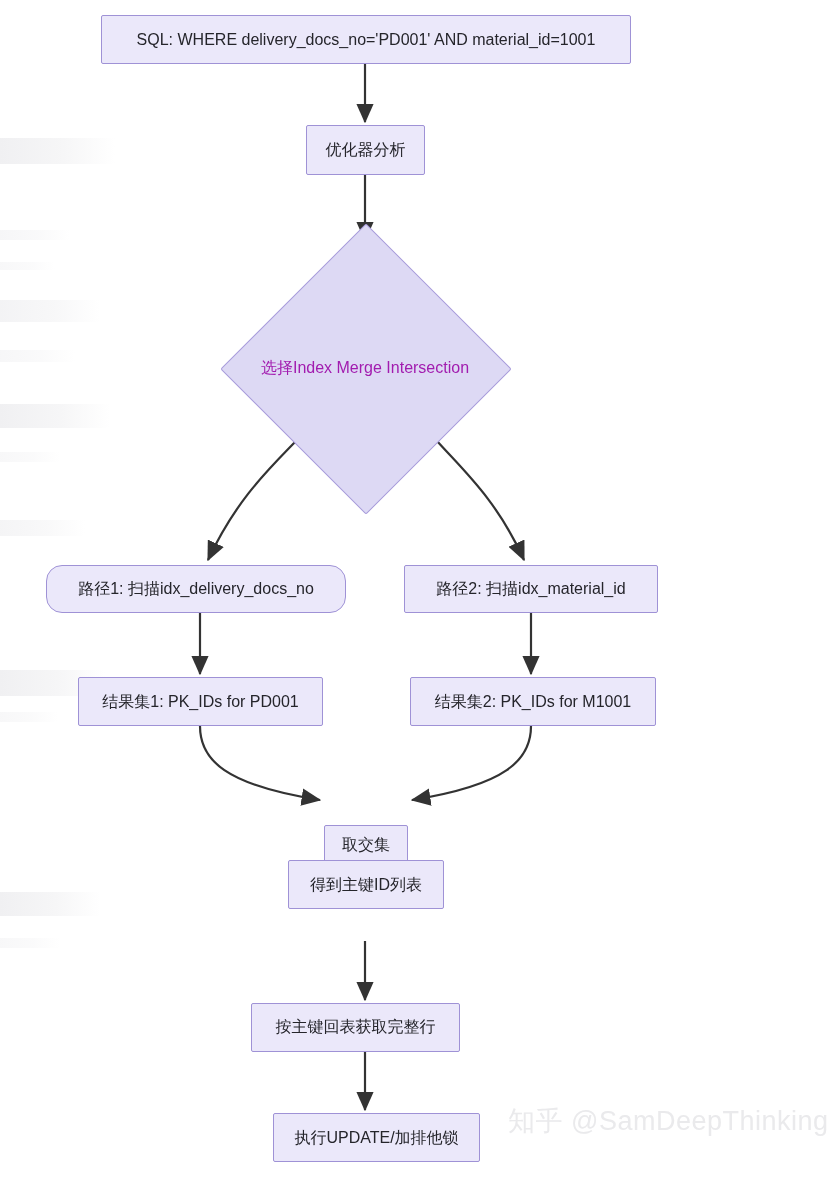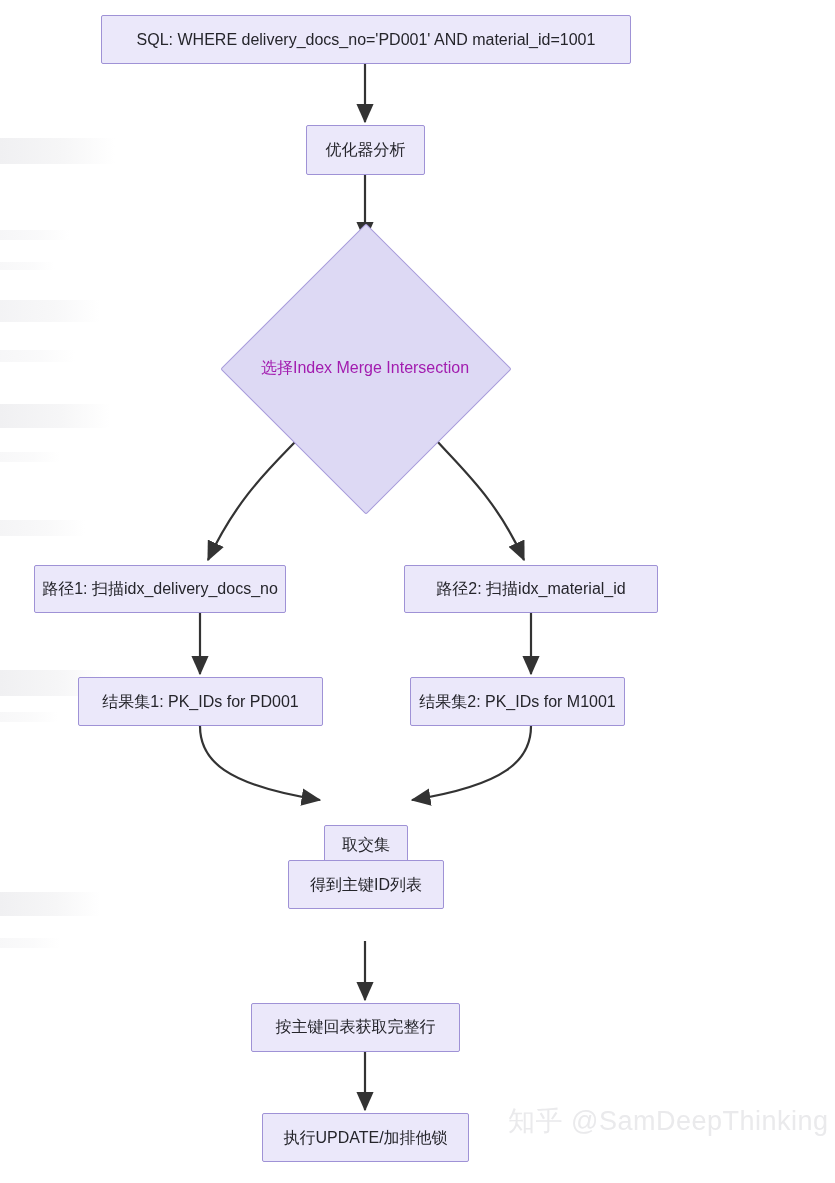--- a/index.html
+++ b/index.html
@@ -142,47 +142,47 @@
 
   <div class="node" style="left:306px; top:125px; width:119px; height:50px;">
     <span class="node-label">优化器分析</span>
   </div>
 
   <div class="decision-wrap" style="left:221px; top:224px; width:288px; height:288px;">
     <div class="decision-shape"></div>
     <span class="decision-text">选择Index Merge Intersection</span>
   </div>
 
-  <div class="node" style="left:34px; top:565px; width:252px; height:48px;">
+  <div class="node" style="left:46px; top:565px; width:300px; height:48px;border-radius:16px;">
     <span class="node-label">路径1: 扫描idx_delivery_docs_no</span>
   </div>
 
   <div class="node" style="left:404px; top:565px; width:254px; height:48px;">
     <span class="node-label">路径2: 扫描idx_material_id</span>
   </div>
 
   <div class="node" style="left:78px; top:677px; width:245px; height:49px;">
     <span class="node-label">结果集1: PK_IDs for PD001</span>
   </div>
 
-  <div class="node" style="left:410px; top:677px; width:215px; height:49px;">
+  <div class="node" style="left:410px; top:677px; width:246px; height:49px;">
     <span class="node-label">结果集2: PK_IDs for M1001</span>
   </div>
 
   <div class="node" style="left:324px; top:789px; width:84px; height:40px;margin-top:36px;">
     <span class="node-label">取交集</span>
   </div>
 
   <div class="node" style="left:288px; top:848px; width:156px; height:49px;margin-top:12px;">
     <span class="node-label">得到主键ID列表</span>
   </div>
 
   <div class="node" style="left:251px; top:1003px; width:209px; height:49px;font-family:Liberation Mono, monospace;">
     <span class="node-label">按主键回表获取完整行</span>
   </div>
 
-  <div class="node" style="left:262px; top:1113px; width:207px; height:49px;">
+  <div class="node" style="left:273px; top:1113px; width:207px; height:49px;">
     <span class="node-label">执行UPDATE/加排他锁</span>
   </div>
 
   <div class="watermark" style="left:508px; top:1103px;">知乎 @SamDeepThinking</div>
 
 </div>
 
 </body></html>

